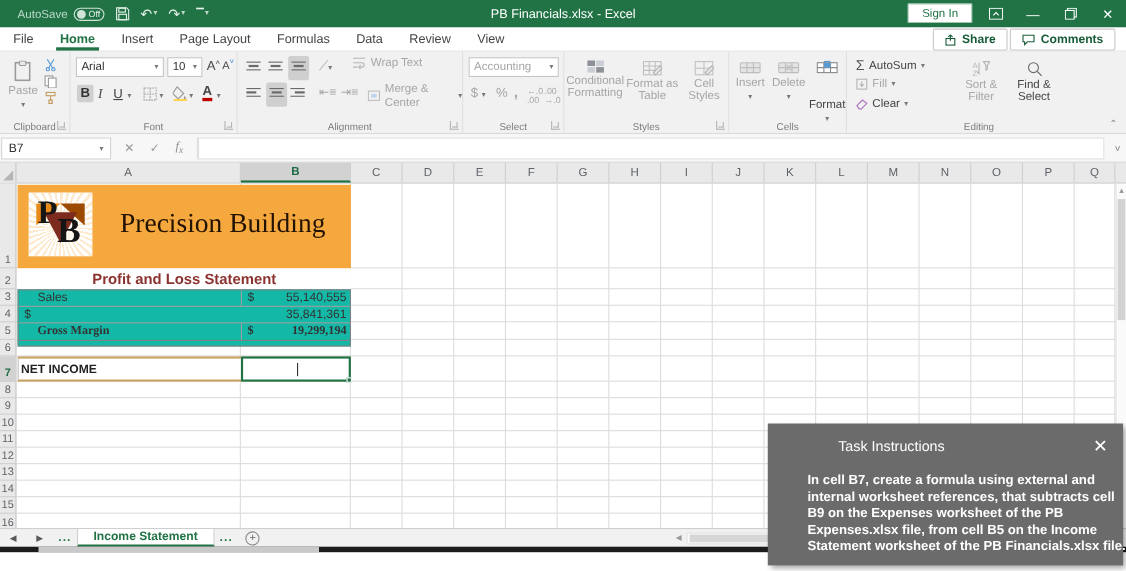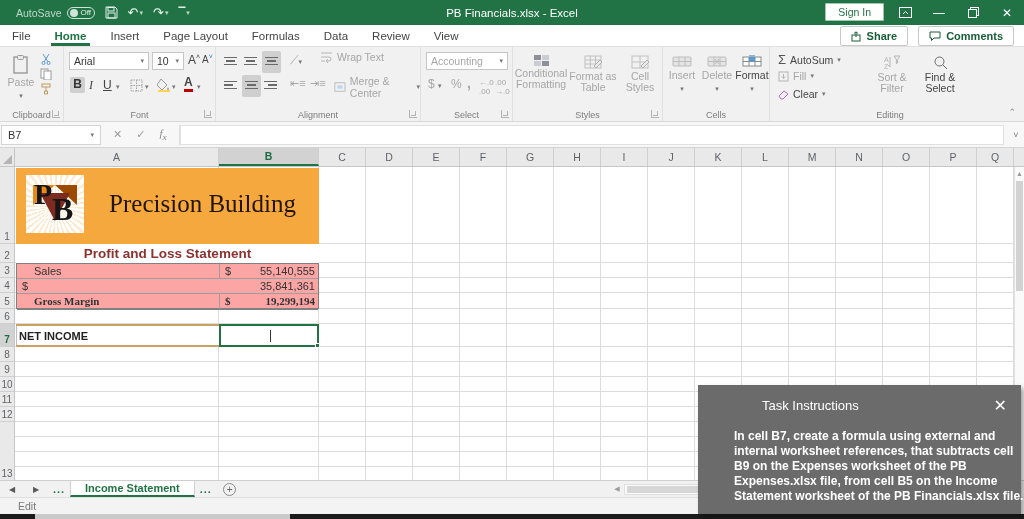--- a/index.html
+++ b/index.html
@@ -21,21 +21,21 @@
   .signin { position:absolute; right:140px; top:3px; height:18px; padding:0 12px; border:1px solid #9fc5af; background:#fff; color:#217346; font-size:10.5px; display:flex; align-items:center; border-radius:1px; }
   .winctl { position:absolute; right:0; top:0; height:25px; display:flex; }
   .winctl span { width:34px; height:25px; display:flex; align-items:center; justify-content:center; color:#fff; font-size:12px; }
 
   
   .tabrow { height:22px; background:#fff; display:flex; align-items:stretch; position:relative; font-size:11.5px; color:#444; border-bottom:1px solid #e1e1e1; }
   .mtab { padding:0 12px; display:flex; align-items:center; position:relative; }
   .mtab.active { font-weight:bold; color:#217346; }
   .mtab.active::after { content:""; position:absolute; left:8px; right:8px; bottom:0; height:3px; background:#217346; }
   .tellme { display:flex; align-items:flex-start; gap:12px; color:#666; padding-left:14px;margin-top:44px; }
-  .hdr-btns { position:absolute; right:10px; top:1px; height:20px; display:flex; gap:10px; }
+  .hdr-btns { position:absolute; right:10px; top:1px; height:20px; display:flex; gap:2px; }
   .hdr-btn { border:1px solid #c8c8c8; border-radius:2px; padding:0 10px; display:flex; align-items:center; gap:5px; font-size:11px; font-weight:bold; color:#185c37; background:#fff; }
 
   
   .ribbon { height:75px; background:#f1f1f1; display:flex; position:relative; border-bottom:1px solid #d8d8d8; }
   .rgroup { position:relative; height:100%; border-right:1px solid #e0e0e0; flex:none; }
   .glabel { position:absolute; bottom:1px; left:0; right:0; text-align:center; font-size:9px; color:#7c7c7c; }
   .launcher { position:absolute; bottom:3px; right:3px; width:8px; height:8px; border-left:1px solid #9a9a9a; border-bottom:1px solid #9a9a9a; opacity:.7; }
   .launcher::after { content:""; position:absolute; right:1px; top:1px; width:4px; height:4px; border-right:1px solid #9a9a9a; border-bottom:1px solid #9a9a9a; }
   .rtxt { font-size:10.5px; color:#444; }
   .gray { color:#a6a6a6 !important; }
@@ -77,21 +77,21 @@
   .logo { position:absolute; left:10px; top:7px; width:58px; height:58px; background:#fff; overflow:hidden; }
   .logo .rays { position:absolute; inset:0; background:repeating-conic-gradient(from 0deg at 50% 55%, rgba(245,168,61,.25) 0 4deg, rgba(255,255,255,0) 4deg 10deg); }
   .tri-l { position:absolute; left:7px; top:10px; width:0; height:0; border-left:22px solid #e88a1a; border-bottom:20px solid transparent; border-top:0 solid transparent; }
   .tri-r { position:absolute; left:29px; top:10px; width:0; height:0; border-right:22px solid #9c4a00; border-bottom:20px solid transparent; }
   .tri-d { position:absolute; left:14px; top:18px; width:0; height:0; border-left:15px solid transparent; border-right:15px solid transparent; border-top:28px solid #7d2b1e; }
   .logo .pch { position:absolute; left:8px; top:2px; font-family:"Liberation Serif", serif; font-weight:bold; font-size:30px; color:#151515; z-index:2; }
   .logo .bch { position:absolute; left:26px; top:16px; font-family:"Liberation Serif", serif; font-weight:bold; font-size:32px; color:#151515; z-index:2; }
   .company { position:absolute; left:70px; right:0; top:22px; text-align:center; font-family:"Liberation Serif", serif; font-size:25px; color:#231303; z-index:2; }
 
   .pnl-title { position:absolute; left:16px; top:77px; width:303px; height:19px; display:flex; align-items:center; justify-content:center; font-size:13.5px; font-weight:bold; color:#8b3330; background:#fff; z-index:2; }
-  .fintable { position:absolute; left:16px; top:96px; width:303px; height:46px; border:1px solid #808080; z-index:2; background:#fca5a5; }
+  .fintable { position:absolute; left:16px; top:96px; width:303px; height:52px; border:1px solid #808080; z-index:2; background:#14b8a6; }
   .finrow { display:flex; height:15px; border-bottom:1px solid #9e9e9e; font-size:11px; color:#333; }
   .finrow:nth-child(2){ height:15px; } .finrow:last-child { height:16px; border-bottom:1px solid #808080; }
   .finrow .lab { width:203px; padding:1px 0 0 17px; border-right:1px solid #9e9e9e; }
   .finrow .cur { width:14px; padding:1px 0 0 5px; }
   .finrow .val { flex:1; text-align:right; padding:1px 3px 0 0; }
   .finrow.bold { font-weight:bold;font-family:Liberation Serif, serif; }
 
   .netrow { position:absolute; left:16px; top:157px; width:303px; height:23px; border-top:2px solid #c8a165; border-bottom:2px solid #c8a165; z-index:2; background:#fff; display:flex; }
   .netrow .nlab { width:203px; font-size:11px; font-weight:bold; color:#222; display:flex; align-items:center; padding-left:2px; border-left:1px solid #bdbdbd; }
   .selcell { position:absolute; left:203px; top:-2px; width:100px; height:23px; border:2px solid #217346; background:#fff; }
@@ -363,21 +363,21 @@
         <span class="gray">Delete</span>
           <span class="dd">▾</span>
       </div>
       <div class="abs bigbtn" style="left:72px; top:2px; width:34px;">
         <svg width="20" height="13" viewBox="0 0 20 13">
             <rect x="1" y="2" width="18" height="9" fill="#fff" stroke="#8a8a8a"></rect>
             <path d="M7 2v9M13 2v9M1 6.5h18" stroke="#8a8a8a"></path>
             <rect x="7" y="2" width="6" height="4.5" fill="#5b9bd5"></rect>
             <path d="M7 0.8h6" stroke="#5b9bd5"></path>
           </svg>
-        <span style="color:#444;">Format</span>
+        <span style="color:#444;margin-top:20px;">Format</span>
           <span class="dd">▾</span>
       </div>
       <div class="glabel">Cells</div>
     </div>
 
     <div class="rgroup" style="width:240px; border-right:none;">
       <span class="abs rtxt" style="left:8px; top:5px; display:flex; align-items:center; gap:4px;">
           <span style="font-size:13px; color:#555;">Σ</span>
           <span>AutoSum</span>
           <span class="dd">▾</span>
@@ -497,21 +497,21 @@
         <div class="rownum" style="height: 15px;">3</div>
         <div class="rownum" style="height: 15px;">4</div>
         <div class="rownum" style="height: 16px;">5</div>
         <div class="rownum" style="height: 15px;">6</div>
         <div class="rownum sel" style="height: 23px;">7</div>
         <div class="rownum" style="height: 15px;">8</div>
         <div class="rownum" style="height: 15px;">9</div>
         <div class="rownum" style="height: 15px;">10</div>
         <div class="rownum" style="height: 15px;">11</div>
         <div class="rownum" style="height: 15px;">12</div>
-        <div class="rownum" style="height: 15px; margin-top: 44px;">13</div>
+        <div class="rownum" style="height: 15px;">13</div>
         <div class="rownum" style="height: 15px;">14</div>
         <div class="rownum" style="height: 15px;">15</div>
         <div class="rownum" style="height: 16px;">16</div>
       </div>
 
     <div class="banner">
       <div class="logo">
         <div class="rays"></div>
         <div class="tri-l"></div>
           <div class="tri-r"></div>
@@ -565,23 +565,20 @@
         <span>+</span>
       </span>
     <div class="hscroll">
       <span class="arr">◀</span>
       <span class="track">
           <span class="hthumb"></span>
         </span>
     </div>
   </div>
 
-  <div class="statusbar">
-    <span>Edit</span>
-  </div>
   <div class="bottomstrip">
       <i></i>
     </div>
 
   <div class="taskpanel">
     <h3>Task Instructions</h3>
     <span class="close">✕</span>
     <p>In cell B7, create a formula using external and internal worksheet references, that subtracts cell B9 on the Expenses worksheet of the PB Expenses.xlsx file, from cell B5 on the Income Statement worksheet of the PB Financials.xlsx file.</p>
   </div>
 

